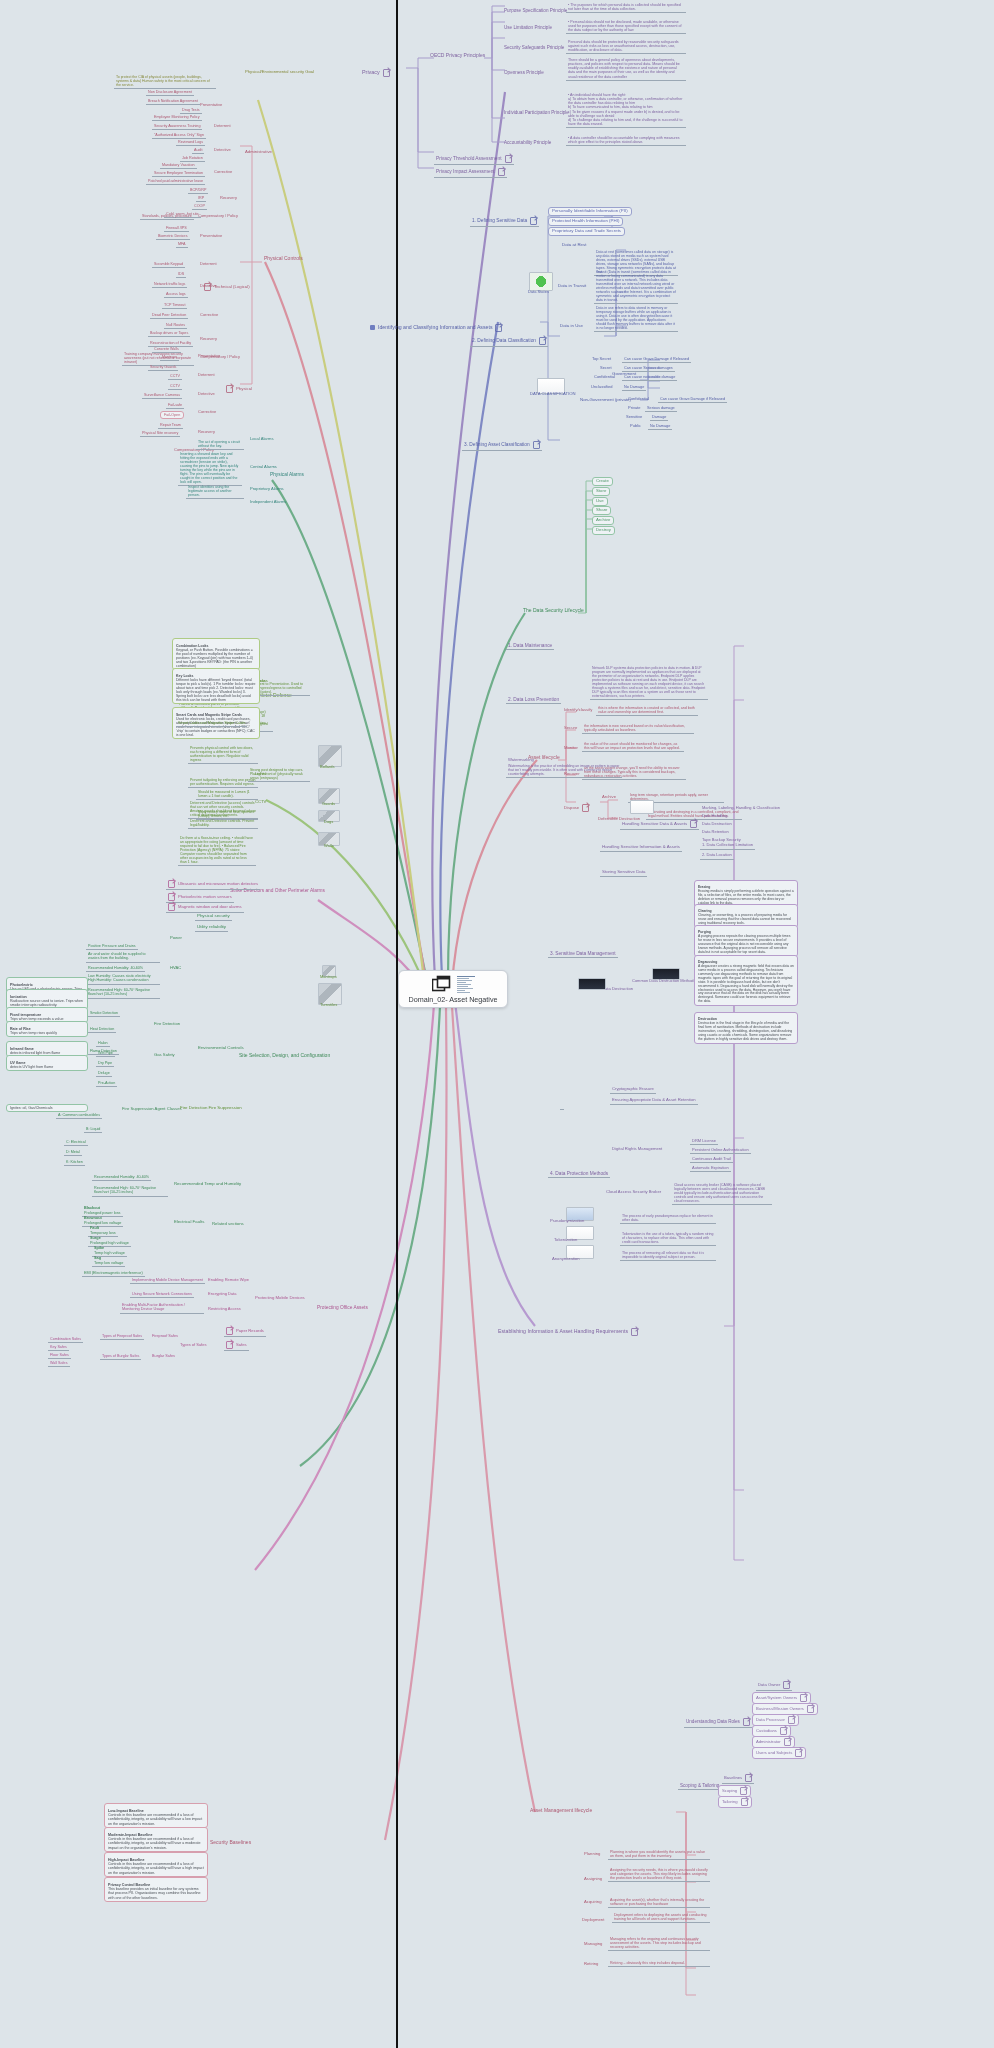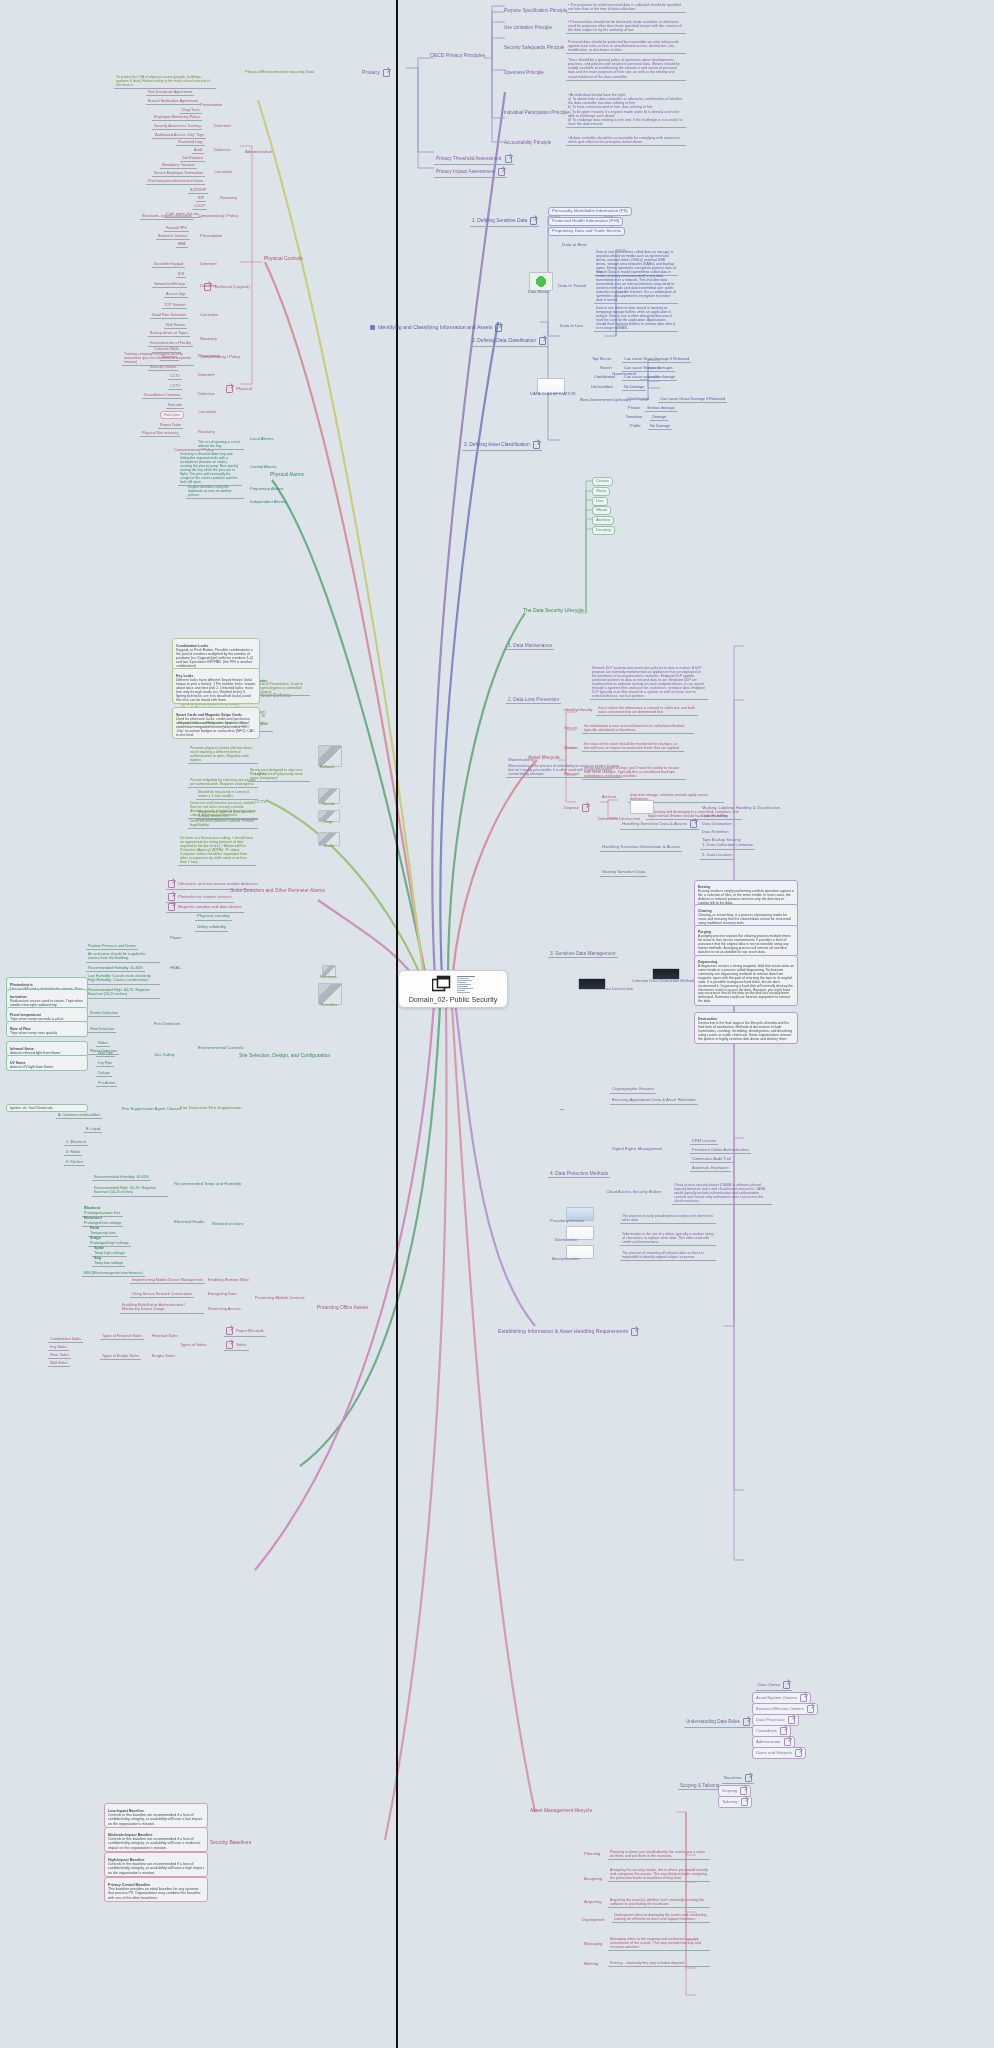--- a/index.html
+++ b/index.html
@@ -183,21 +183,21 @@
           <i style="width:12px"></i>
           <i style="width:15px"></i>
         <i style="width:9px"></i>
           <i style="width:14px"></i>
           <i style="width:11px"></i>
           <i style="width:16px"></i>
         <i style="width:8px"></i>
           <i style="width:13px"></i>
       </span>
     </div>
-    <div class="center-label">Domain_02- Public Security</div>
+    <div class="center-label">Domain_02- Asset Negative</div>
   </div>
 
   <div class="divider" style="left:396px;top:0;width:2px;height:2048px;"></div>
 
   <div class="node plain c-mauve" style="left:360px;top:63px;font-size:5.4px;">
     <span>Privacy</span><i class="ico"></i>
   </div>
   <div class="node plain c-mauve" style="left:428px;top:53px;font-size:5px;">OECD Privacy Principles</div>
 
   <div class="node plain c-mauve" style="left:502px;top:8px;font-size:4.6px;">Purpose Specification Principle</div>

